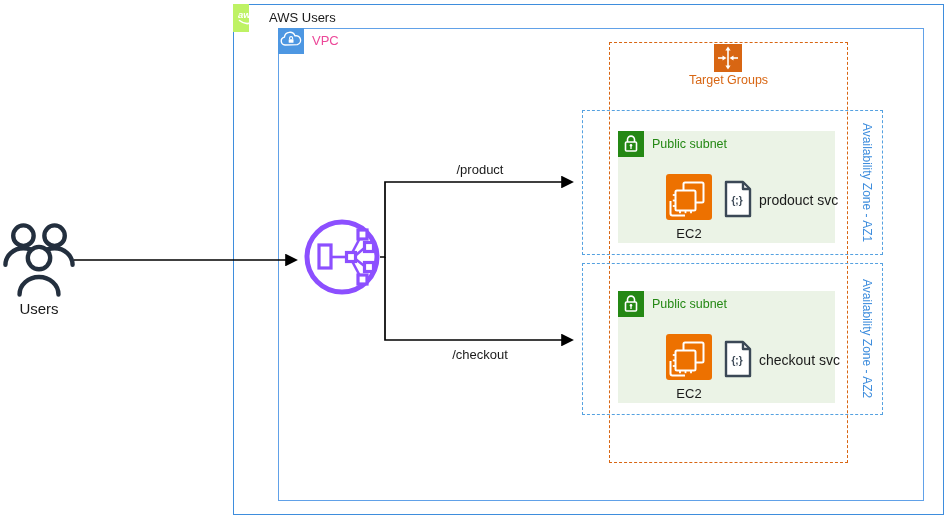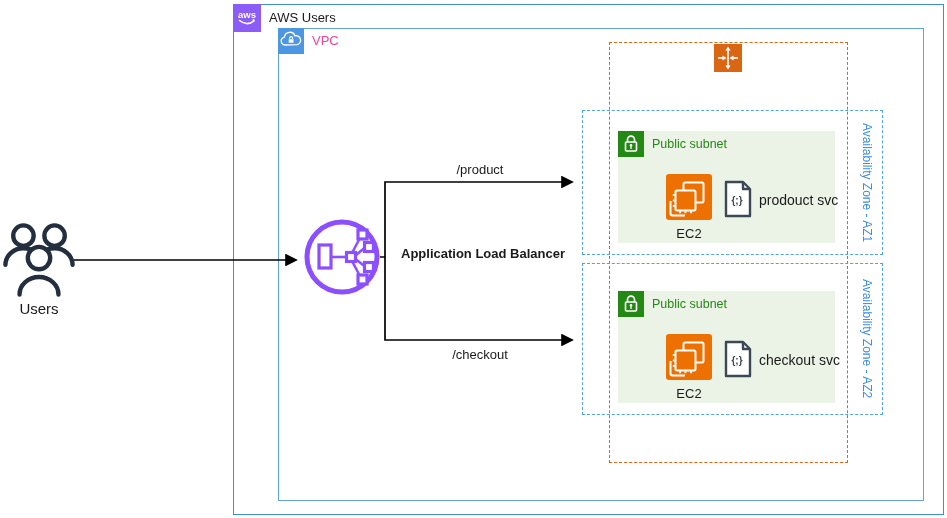--- a/index.html
+++ b/index.html
@@ -2,21 +2,21 @@
 <html><head>
 <meta charset="utf-8">
 <style>
   * { margin:0; padding:0; box-sizing:border-box; }
   body { background:#fff; font-family:"Liberation Sans", sans-serif; }
   .canvas { position:relative; width:947px; height:518px; background:#ffffff; overflow:hidden; }
 
   
   .aws-cloud-box { position:absolute; left:233px; top:4px; width:711px; height:511px;
                    border:1.5px solid #3E8DDD; background:transparent; }
-  .aws-icon { position:absolute; left:233px; top:4px; width:28px; height:28px; background:#8b5cf6; z-index:2; }
+  .aws-icon { position:absolute; left:233px; top:4px; width:16px; height:28px; background:#bef264; z-index:2;font-style:italic; }
   .aws-cloud-label { position:absolute; left:269px; top:4px; height:28px; line-height:28px;
                      font-size:13px; color:#1a1a1a; z-index:2; }
 
   .vpc-box { position:absolute; left:278px; top:28px; width:646px; height:473px;
              border:1.5px solid #61A1E8; }
   .vpc-icon { position:absolute; left:278px; top:28px; width:26px; height:26px; background:#4D97E2; z-index:2; }
   .vpc-label { position:absolute; left:312px; top:28px; height:26px; line-height:26px;
                font-size:13px; color:#ec4899; z-index:2; }
 
   .tg-box { position:absolute; left:609px; top:42px; width:239px; height:421px;
@@ -94,20 +94,21 @@
     <svg width="28" height="28" viewBox="0 0 28 28">
       <line x1="14" y1="6" x2="14" y2="22" stroke="#fff" stroke-width="1.6"></line>
       <path d="M14,2.5 l2.6,4 h-5.2 z" fill="#fff"></path>
       <path d="M14,25.5 l2.6,-4 h-5.2 z" fill="#fff"></path>
       <line x1="4" y1="14" x2="9" y2="14" stroke="#fff" stroke-width="1.6"></line>
       <path d="M12.5,14 l-4,2.6 v-5.2 z" fill="#fff"></path>
       <line x1="24" y1="14" x2="19" y2="14" stroke="#fff" stroke-width="1.6"></line>
       <path d="M15.5,14 l4,2.6 v-5.2 z" fill="#fff"></path>
     </svg>
   </div>
+  <div class="tg-label">Target Groups</div>
 
   <div class="az-box az1"></div>
   <div class="az-box az2"></div>
   <div class="az-label l1">Availability Zone - AZ1</div>
   <div class="az-label l2">Availability Zone - AZ2</div>
 
   <div class="subnet s1"></div>
   <div class="subnet s2"></div>
 
   <div class="lock-icon k1">
@@ -193,21 +194,20 @@
         <rect x="17" y="28" width="12" height="23"></rect>
         <rect x="44.5" y="35.5" width="9" height="9"></rect>
         <rect x="56" y="13" width="9" height="9"></rect>
         <rect x="62.5" y="25.5" width="9" height="9"></rect>
         <rect x="62.5" y="45.5" width="9" height="9"></rect>
         <rect x="56" y="58" width="9" height="9"></rect>
       </g>
     </svg>
   </div>
   <div class="alb-label">
-    <div>Application Load Balancer</div>
   </div>
 
   <div class="route-label route-product">/product</div>
   <div class="route-label route-checkout">/checkout</div>
 
   <div class="users-icon">
     <svg width="72" height="78" viewBox="0 0 74 78">
       <g stroke="#232F3E" stroke-width="4.5" fill="#fff" stroke-linecap="round">
         <path d="M2.5,45 a18.5,17 0 0 1 37,0"></path>
         <path d="M34.5,45 a18.5,17 0 0 1 37,0"></path>

